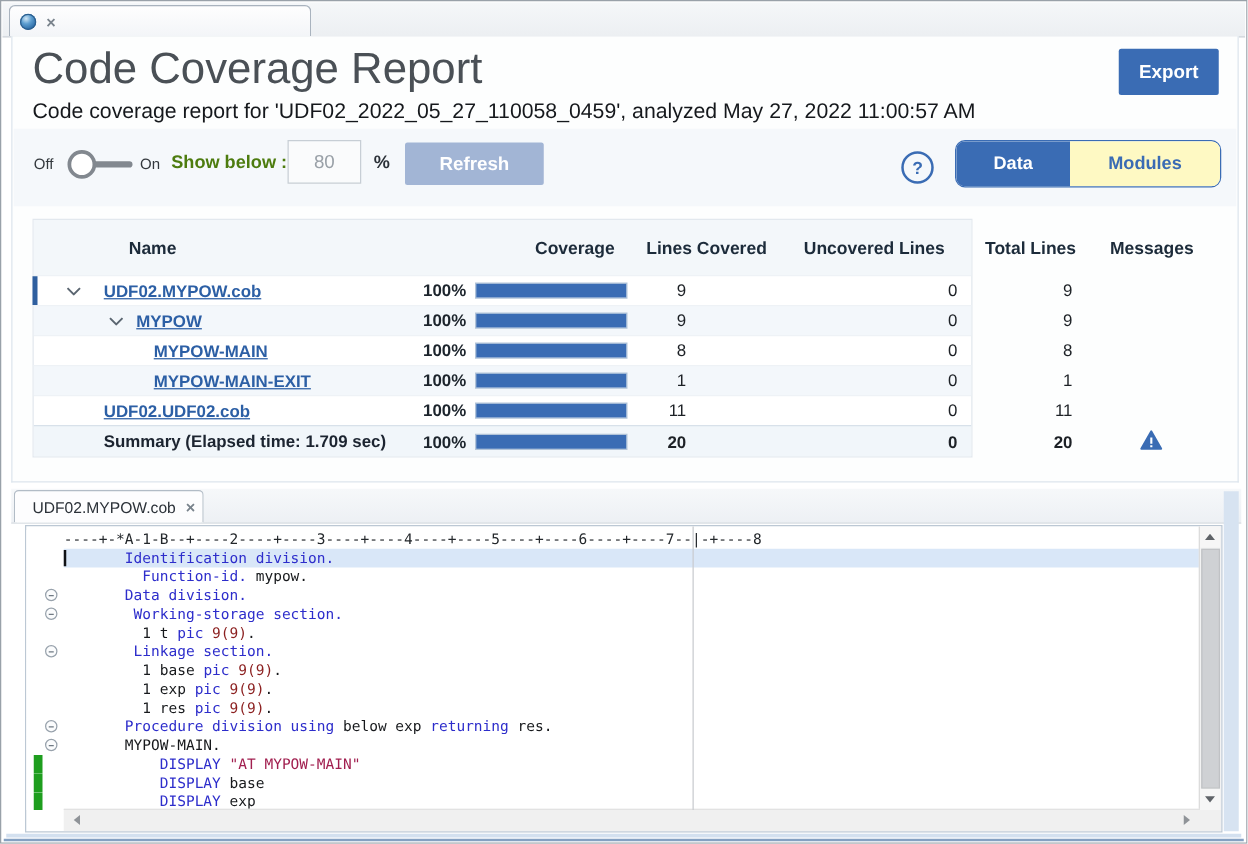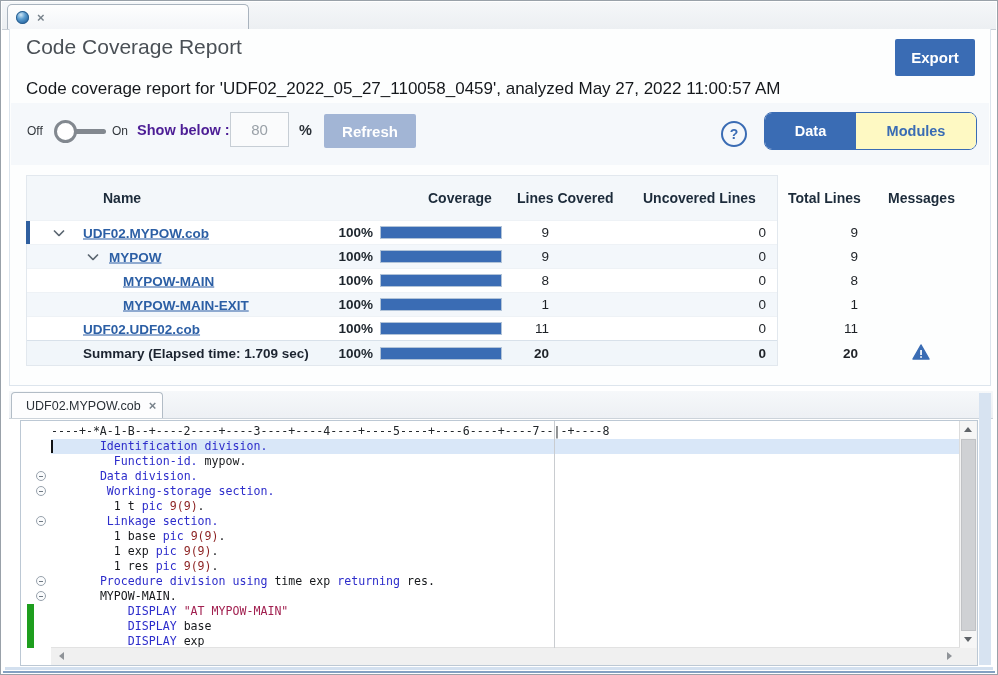--- a/index.html
+++ b/index.html
@@ -16,37 +16,37 @@
   .globe{width:13px;height:13px;border-radius:50%;flex:none;
     background:radial-gradient(circle at 38% 30%,#cfe6f5 0%,#5d9ed0 35%,#2f6ea8 70%,#1c5588 100%);
     box-shadow:inset 0 0 0 1px #2b5f8f;}
   .view-tab-label{font-size:12.5px;color:#2e3338;white-space:nowrap;}
   .tab-close{font-size:13px;color:#79838c;font-weight:bold;line-height:1;margin-left:2px;cursor:pointer;}
 
   
   .report-panel{position:absolute;left:8px;top:28px;width:982px;height:357px;box-sizing:border-box;
     background:#fdfefe;border:1px solid #dde5ed;border-top:none;}
   .controls-bg{position:absolute;left:1px;right:1px;top:74px;height:62px;background:#f5f8fb;}
-  .page-title{position:absolute;left:16px;top:6px;font-size:21px;font-weight:400;color:#4a5056;}
+  .page-title{position:absolute;left:16px;top:6px;font-size:35px;font-weight:400;color:#4a5056;}
   .export-btn{position:absolute;left:885px;top:10px;width:80px;height:37px;background:#3a6cb4;
     color:#fff;font-size:15px;font-weight:bold;border:none;border-radius:2px;
     display:flex;align-items:center;justify-content:center;cursor:pointer;}
   .subtitle{position:absolute;left:16px;top:50px;font-size:17px;color:#15181c;}
 
   .toggle-off{position:absolute;left:17px;top:95px;font-size:12px;color:#33383d;}
   .toggle-track{position:absolute;left:56px;top:100px;width:40px;height:5px;background:#82888f;border-radius:3px;}
   .toggle-knob{position:absolute;left:44px;top:91px;width:17px;height:17px;background:#fff;
     border:3px solid #82888f;border-radius:50%;cursor:pointer;}
   .toggle-on{position:absolute;left:102px;top:95px;font-size:12px;color:#33383d;}
-  .show-below{position:absolute;left:127px;top:93px;font-size:14.5px;font-weight:bold;color:#4c1d95;}
+  .show-below{position:absolute;left:127px;top:93px;font-size:14.5px;font-weight:bold;color:#4d7c0f;}
   .threshold{position:absolute;left:220px;top:83px;width:59px;height:35px;box-sizing:border-box;
     border:1px solid #c7ced5;background:#fafbfc;color:#9aa1a8;font-size:15px;text-align:center;
     font-family:"Liberation Sans",sans-serif;}
   .pct-label{position:absolute;left:289px;top:93px;font-size:14.5px;font-weight:bold;color:#2b3138;}
-  .refresh-btn{position:absolute;left:314px;top:85px;width:92px;height:34px;background:#a2b5d5;
+  .refresh-btn{position:absolute;left:314px;top:85px;width:111px;height:34px;background:#a2b5d5;
     color:#fff;font-size:15px;font-weight:bold;border:none;border-radius:2px;
     display:flex;align-items:center;justify-content:center;}
   .help{position:absolute;left:711px;top:92px;width:22px;height:22px;border:2px solid #3a6cb4;
     border-radius:50%;color:#3a6cb4;font-size:14px;font-weight:bold;
     display:flex;align-items:center;justify-content:center;cursor:pointer;}
   .seg{position:absolute;left:754px;top:83px;width:213px;height:38px;box-sizing:border-box;
     border:1px solid #3a6cb4;border-radius:8px;overflow:hidden;display:flex;background:#fff;}
   .seg-files{width:91px;background:#3a6cb4;color:#fff;font-size:14.5px;font-weight:600;
     display:flex;align-items:center;justify-content:center;cursor:pointer;}
   .seg-modules{flex:1;background:#fef9c3;color:#3a6cb4;font-size:14.5px;font-weight:600;
@@ -353,21 +353,21 @@
                 <span class="txt">         <span class="pl">1 exp </span><span class="kw">pic</span><span class="pl"> </span><span class="numlit">9(9)</span><span class="pl">.</span></span>
               </div>
               <div class="cl">
                 <span class="gut"></span>
                 <span class="txt">         <span class="pl">1 res </span><span class="kw">pic</span><span class="pl"> </span><span class="numlit">9(9)</span><span class="pl">.</span></span>
               </div>
               <div class="cl">
                 <span class="gut">
                   <span class="fold"></span>
                 </span>
-                <span class="txt">       <span class="kw">Procedure division using</span><span class="pl"> time exp </span><span class="kw">returning</span><span class="pl"> res.</span></span>
+                <span class="txt">       <span class="kw">Procedure division using</span><span class="pl"> below exp </span><span class="kw">returning</span><span class="pl"> res.</span></span>
               </div>
               <div class="cl">
                 <span class="gut">
                   <span class="fold"></span>
                 </span>
                 <span class="txt">       <span class="pl">MYPOW-MAIN.</span></span>
               </div>
               <div class="cl">
                 <span class="gut">
                   <span class="cov-mark"></span>

